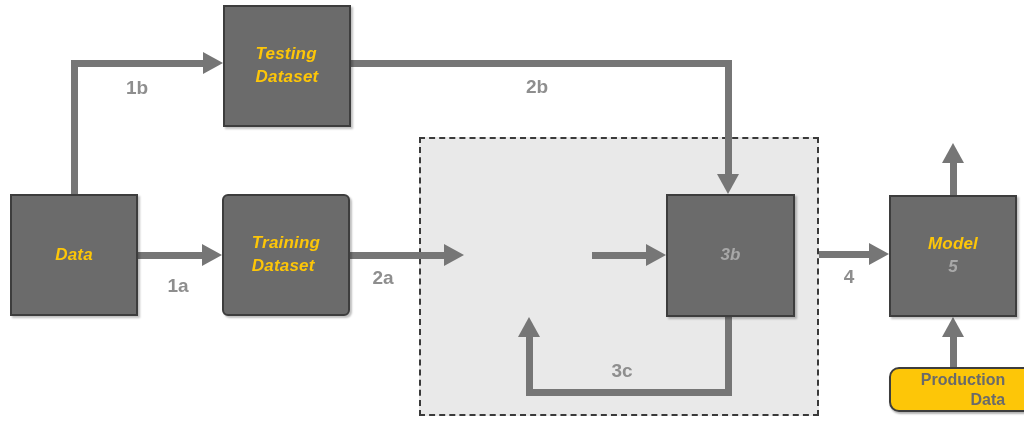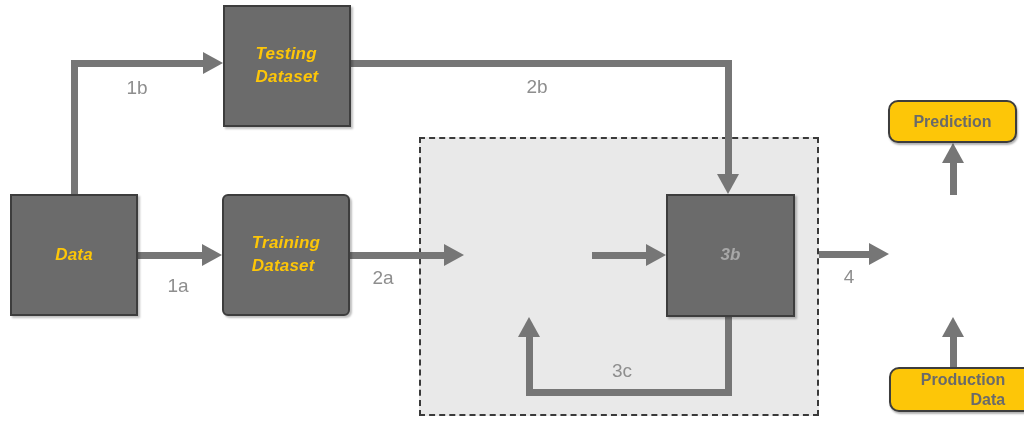--- a/index.html
+++ b/index.html
@@ -76,21 +76,21 @@
   }
   .head.up {
     border-bottom: 20px solid var(--arrow-gray, #767676);
     border-left: 11px solid transparent;
     border-right: 11px solid transparent;
   }
   .elabel {
     position: absolute;
     transform: translate(-50%, -50%);
     color: var(--edge-label-gray, #8e8e8e);
-    font-weight: normal;
+    font-weight: bold;
     font-size: 19px;
     text-align: center;
   }
 </style>
 </head>
 <body>
 
 <div class="canvas">
 
   <div class="dashed-container" style="left:419px; top:137px; width:400px; height:279px;"></div>
@@ -144,23 +144,24 @@
   <div class="box" style="left:222px; top:194px; width:128px; height:122px;border-radius:6px;">
     <span class="label">Training
 Dataset</span>
   </div>
 
 
   <div class="box" style="left:666px; top:194px; width:129px; height:123px;">
     <span class="num">3b</span>
   </div>
 
+  <div class="box" style="left:889px; top:195px; width:128px; height:122px;">
+    <span class="label">Model</span>
+    <span class="num">5</span>
+  </div>
 
-  <div class="pill" style="left:888px; top:100px; width:129px; height:43px;">
-    <span class="plabel">Prediction</span>
-  </div>
 
   <div class="pill" style="left:889px; top:367px; width:148px; height:45px;text-align:right;">
     <span class="plabel">Production
 Data</span>
   </div>
 
 </div>
 
 </body></html>

